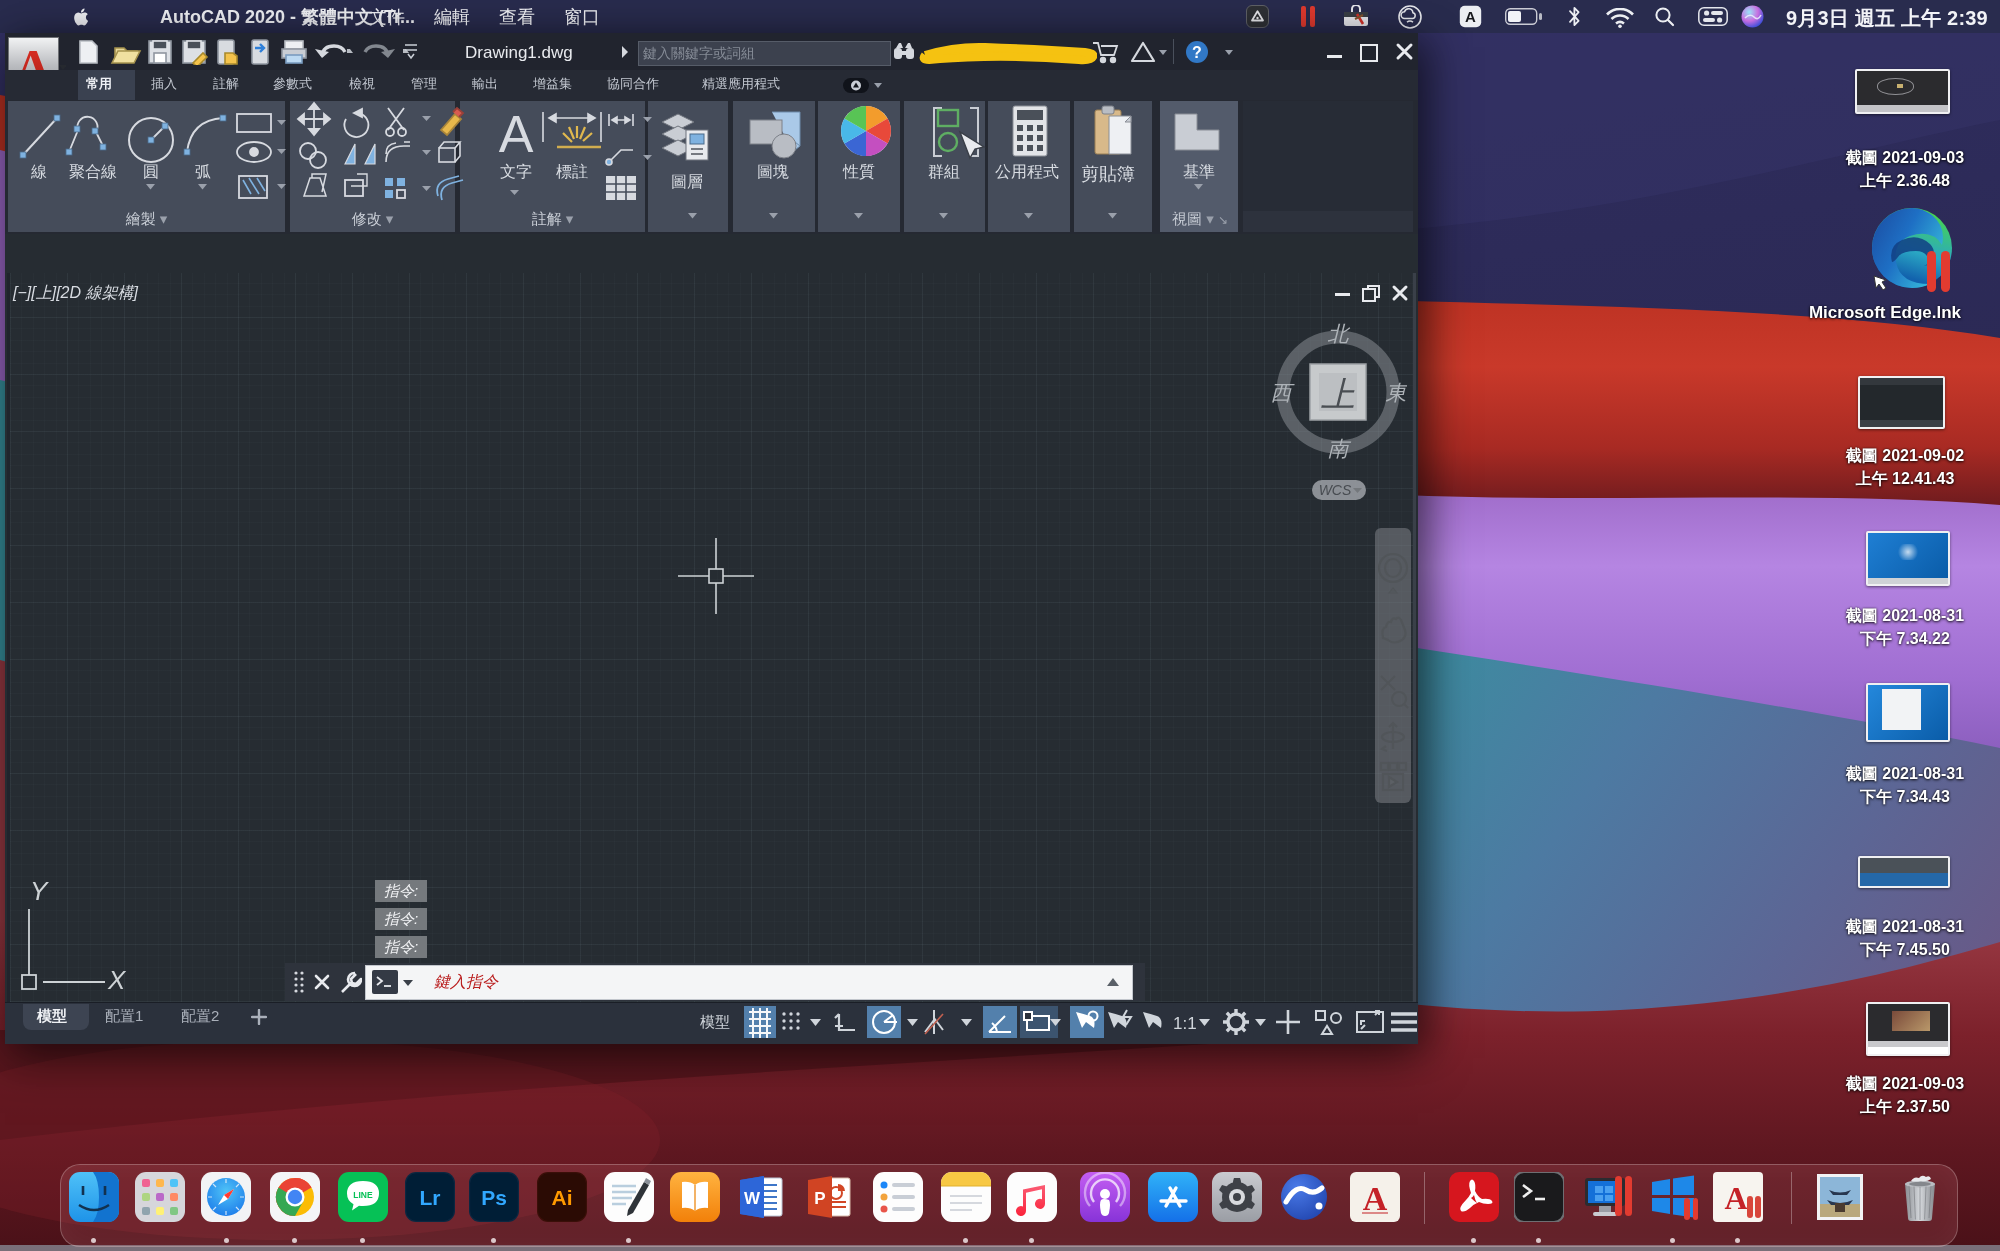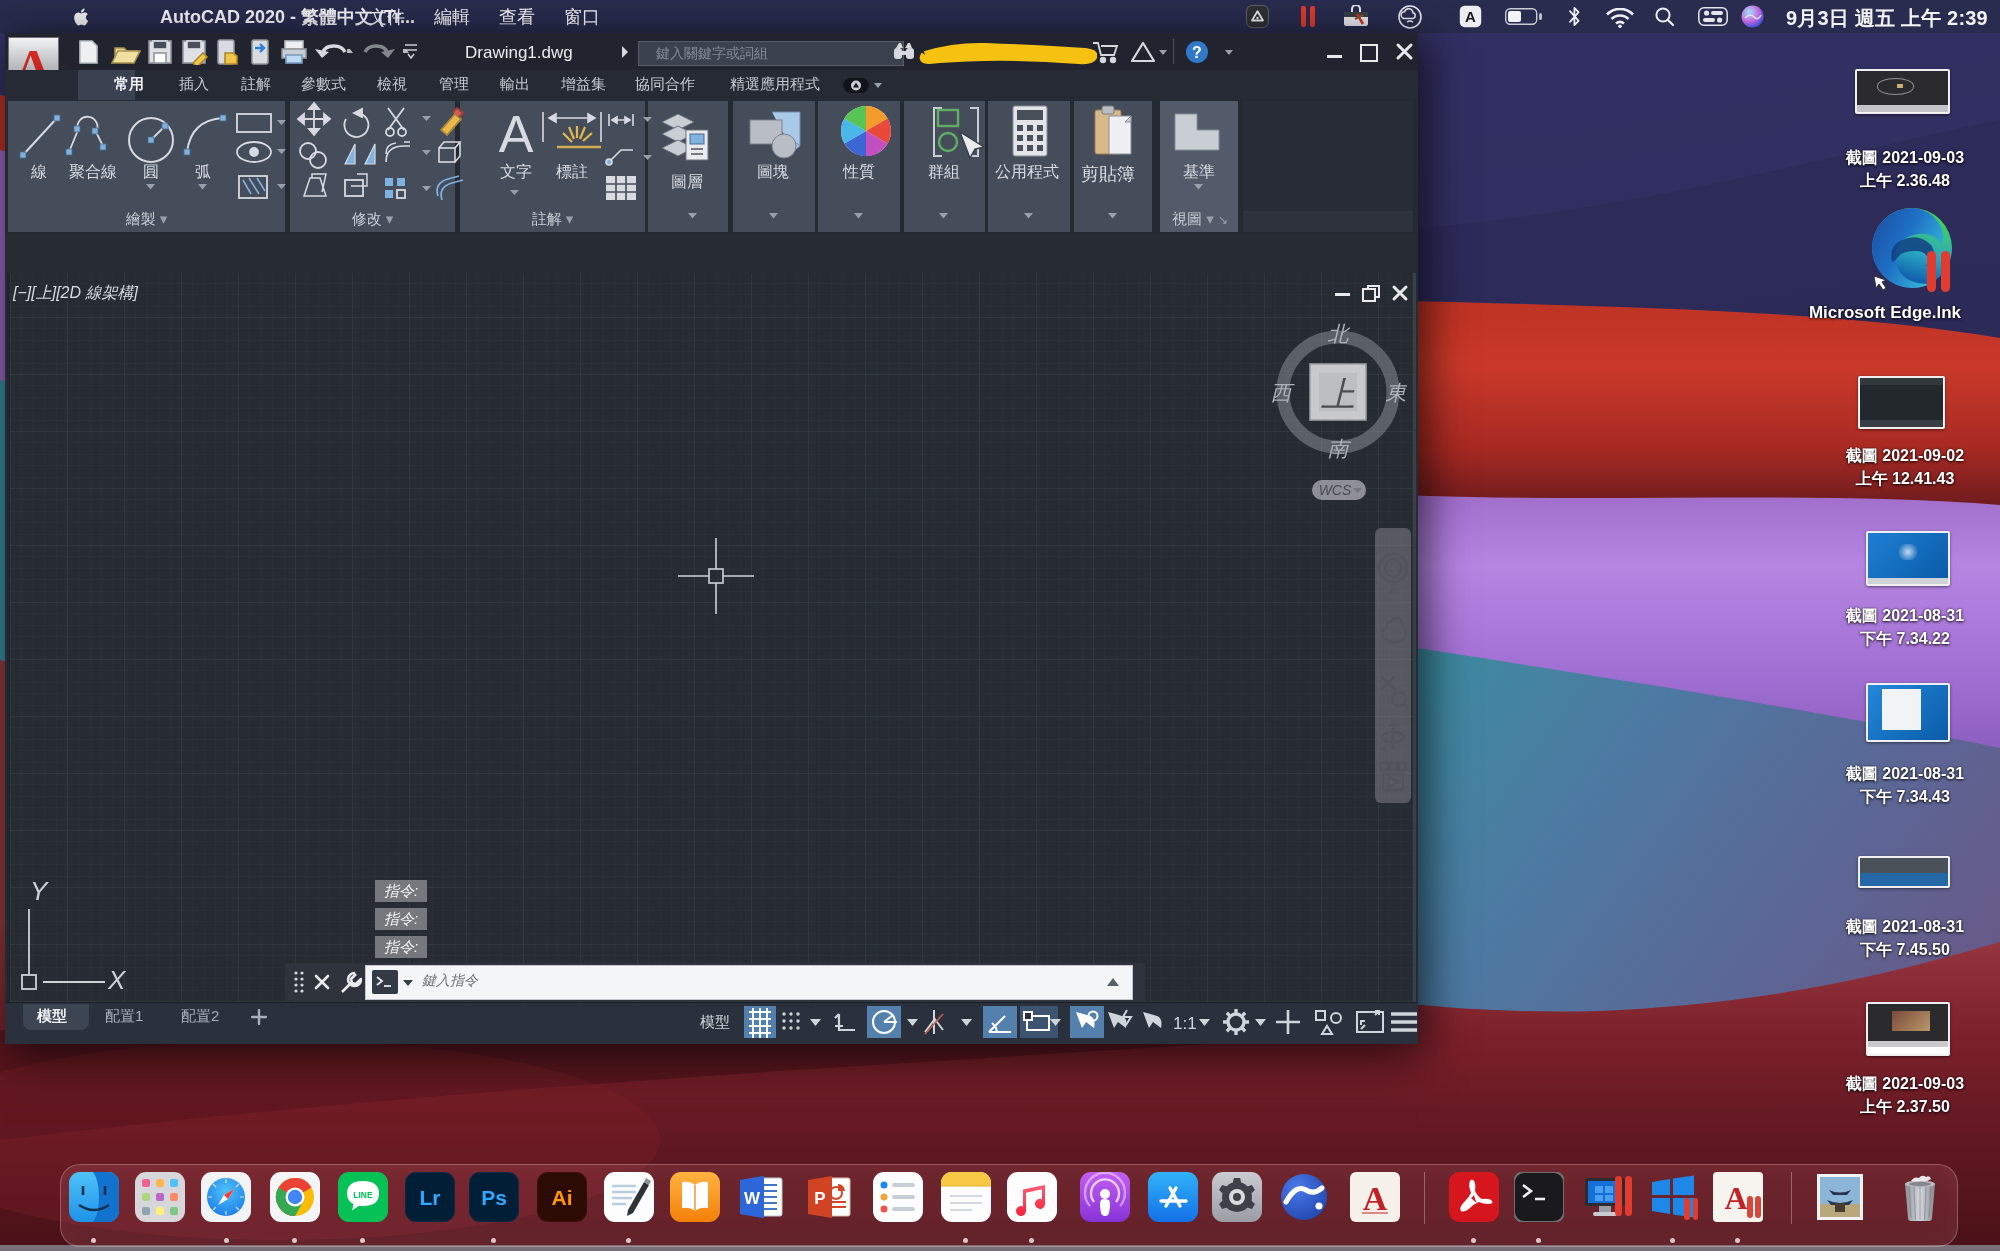--- a/index.html
+++ b/index.html
@@ -18,21 +18,21 @@
   #filetabs{left:0;top:201px;width:1413px;height:39px;background:#20242d;}
   #canvas{left:2px;top:240px;width:1403px;height:729px;
     background-color:#262c32;
     background-image:
       repeating-linear-gradient(0deg,rgba(160,190,200,0.055) 0 1px,transparent 1px 57px),
       repeating-linear-gradient(90deg,rgba(160,190,200,0.055) 0 1px,transparent 1px 57px),
       repeating-linear-gradient(0deg,rgba(160,190,200,0.025) 0 1px,transparent 1px 11.4px),
       repeating-linear-gradient(90deg,rgba(160,190,200,0.025) 0 1px,transparent 1px 11.4px);
     border-left:3px solid #20242c;border-right:3px solid #3a4049;font-style:italic;}
   #statusbar{left:0;top:969px;width:1413px;height:41px;background:#2b313c;border-top:1px solid #1a1e26;}
-  .tab{color:#c3c8d1;font-size:15px;position:absolute;top:5px;margin-left:28px;}
+  .tab{color:#c3c8d1;font-size:13px;position:absolute;top:5px;}
   .dtext{color:#d8dce2;}
   .thumb{position:absolute;background:#fff;border:2px solid #f0f0f2;border-radius:2px;
     box-shadow:0 1px 3px rgba(0,0,0,.5);overflow:hidden;}
   .thumb>div{position:relative;}
   .dlab{position:absolute;width:160px;text-align:center;color:#fff;font-weight:bold;
     font-size:16px;line-height:23px;text-shadow:0 1px 3px rgba(0,0,0,.85),0 0 2px rgba(0,0,0,.6);}
   .dk{position:absolute;top:1172px;width:50px;height:50px;}
   .dot{position:absolute;top:1238px;width:5px;height:5px;border-radius:50%;background:#e8d9dc;opacity:.9;}
 </style>
 </head>
@@ -204,21 +204,21 @@
         <path d="M247,17 q1,-10 12,-10 q8,0 11,6" stroke="#d5d8de" stroke-width="3.4" fill="none"></path>
         <path d="M240,10 l7,9 l7,-6 z" fill="#d5d8de"></path>
         <path d="M272,10 l3,0 l3,4 l-6,0 z" fill="#b7bbc2"></path>
         <path d="M313,17 q-1,-10 -12,-10 q-8,0 -11,6" stroke="#82878f" stroke-width="3.4" fill="none"></path>
         <path d="M320,10 l-7,9 l-7,-6 z" fill="#82878f"></path>
         <path d="M328,10 l3,0 l3,4 l-6,0 z" fill="#b7bbc2"></path>
         <path d="M330,6 h12 m-12,5 h12 m-9,4 l3,4 l3,-4" stroke="#c9ced6" stroke-width="1.6" fill="none"></path>
         <text x="390" y="19" font-size="17" fill="#e8eaee">Drawing1.dwg</text>
         <path d="M547,7 l6,6 l-6,6 z" fill="#d5d8de"></path>
       </svg>
-      <div class="abs" style="left:633px;top:8px;width:247px;height:23px;background:#3c414e;border:1px solid #565c68;color:#868c97;font-size:14px;padding-left:17px;line-height:22px;">鍵入關鍵字或詞組</div>
+      <div class="abs" style="left:633px;top:8px;width:247px;height:23px;background:#3c414e;border:1px solid #565c68;color:#868c97;font-size:14px;padding-left:4px;line-height:22px;">鍵入關鍵字或詞組</div>
       <svg class="abs" style="left:888px;top:9px" width="22" height="20" viewBox="0 0 22 20">
           <g fill="#d5d8de">
             <rect x="1" y="6" width="8" height="11" rx="3"></rect>
             <rect x="13" y="6" width="8" height="11" rx="3"></rect>
             <rect x="8" y="9" width="6" height="4"></rect>
             <path d="M3,6 l3,-5 h2 l2,5 z M12,6 l3,-5 h2 l2,5 z"></path>
           </g>
         </svg>
       <svg class="abs" style="left:914px;top:8px" width="178" height="24" viewBox="0 0 178 24">
           <path d="M6,14 q30,-9 60,-8 q55,2 100,5 q10,1 8,5 q-2,4 -14,3 q-55,-4 -95,-3 q-35,1 -55,3 q-8,0 -4,-5" fill="#f5c211" stroke="#f5c211" stroke-width="8" stroke-linejoin="round"></path>
@@ -565,21 +565,21 @@
       </svg>
       <div class="abs" style="left:355px;top:692px;width:766px;height:33px;background:#f4f5f6;border:1px solid #c2c6cc">
         <div class="abs" style="left:6px;top:4px;width:26px;height:24px;background:#343a45;border-radius:2px"></div>
         <svg class="abs" style="left:9px;top:9px" width="20" height="15" viewBox="0 0 20 15">
             <path d="M2,2 l5,4 l-5,4" stroke="#e8eaee" stroke-width="1.8" fill="none"></path>
             <path d="M9,11 h7" stroke="#e8eaee" stroke-width="1.8"></path>
           </svg>
         <svg class="abs" style="left:36px;top:13px" width="12" height="8">
             <path d="M1,1 h10 l-5,6 z" fill="#3a4048"></path>
           </svg>
-        <span class="abs" style="left:56px;top:6px;color:#737373;font-size:14px">鍵入指令</span>
+        <span class="abs" style="left:68px;top:6px;color:#b91c1c;font-size:16px">鍵入指令</span>
         <svg class="abs" style="left:740px;top:11px" width="14" height="10">
             <path d="M7,1 L13,9 H1 z" fill="#5a6068"></path>
           </svg>
       </div>
     </div>
     <div class="abs" id="statusbar">
       <div class="abs" style="left:18px;top:1px;width:66px;height:26px;background:#3d4452;border-radius:0 0 8px 8px"></div>
       <b class="abs" style="left:32px;top:4px;color:#eef0f4;font-size:15px">模型</b>
       <span class="abs" style="left:100px;top:4px;color:#aab0ba;font-size:15px">配置1</span>
       <span class="abs" style="left:176px;top:4px;color:#aab0ba;font-size:15px">配置2</span>

